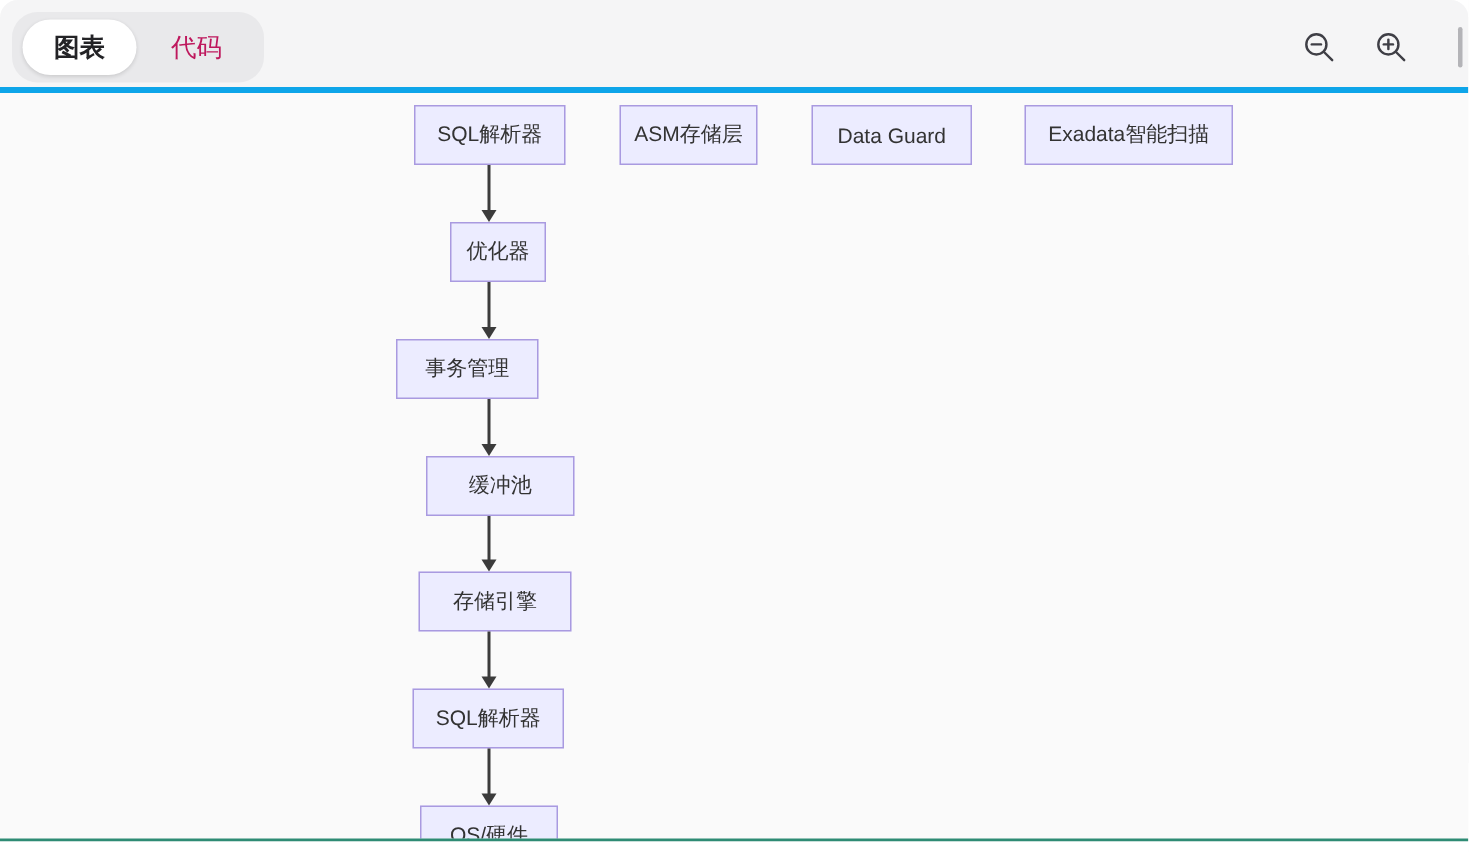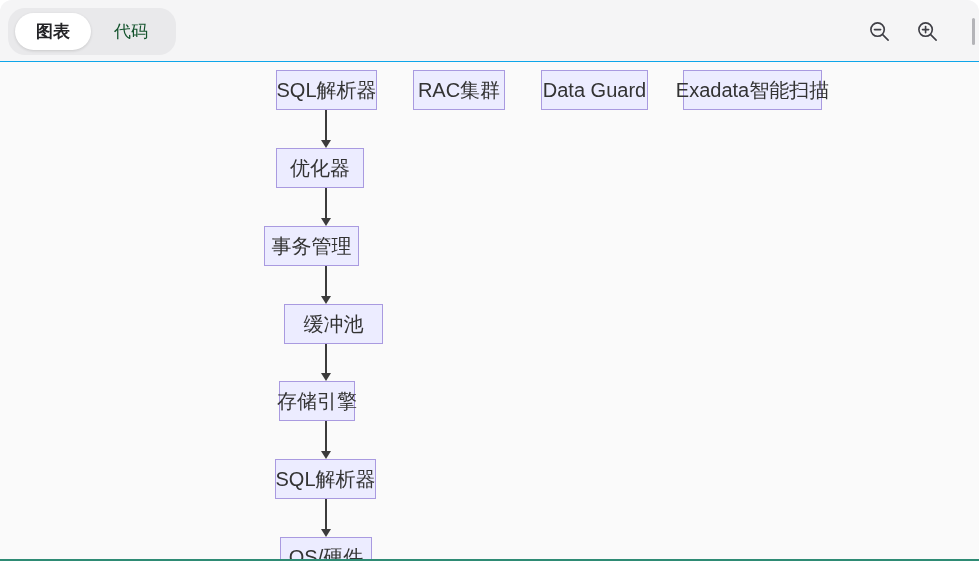--- a/index.html
+++ b/index.html
@@ -15,37 +15,37 @@
     width: 979px; height: 561px;
     background: #fafafa;
     border-radius: 12px 12px 0 0;
     overflow: hidden;
   }
   
   .toolbar {
     position: absolute; left: 0; top: 0;
     width: 100%; height: 62px;
     background: #f5f5f6;
-    border-bottom: 1px solid #0ea5e9;
+    border-bottom: 4px solid #0ea5e9;
   }
   .tab-group {
     position: absolute; left: 8px; top: 8px;
     height: 47px;
     background: #e9e9eb;
     border-radius: 17px;
     display: flex; align-items: center;
     padding: 0 7px; gap: 2px;
   }
   .tab {
     height: 37px;
     padding: 0 21px;
     border-radius: 19px;
     display: flex; align-items: center; justify-content: center;
     font-size: 17px;
-    color: #14532d;
+    color: #be185d;
     cursor: pointer;
     white-space: nowrap;
   }
   .tab.active {
     background: #ffffff;
     color: #232326;
     font-weight: bold;
     box-shadow: 0 1px 3px rgba(0,0,0,0.14);
   }
   .toolbar-right {
@@ -72,21 +72,21 @@
     width: 979px; height: 497px;
     background: #fafafa;
     overflow: hidden;
   }
   .node {
     position: absolute;
     height: 40px;
     background: #ECECFF;
     border: 1px solid #a99ae0;
     display: flex; align-items: center; justify-content: center;
-    font-size: 20px;
+    font-size: 14px;
     color: #333333;
     white-space: nowrap;
   }
   .edge-line {
     position: absolute;
     width: 1.5px;
     background: #3b3b3b;
   }
   .edge-arrowhead {
     position: absolute;
@@ -133,28 +133,28 @@
           </svg>
         </span>
       </div>
       <div class="toolbar-divider"></div>
     </div>
   </div>
 
   <div class="canvas">
 
     <div class="node" style="left:276px; top:8px; width:101px;">SQL解析器</div>
-    <div class="node" style="left:413px; top:8px; width:92px;">RAC集群</div>
+    <div class="node" style="left:413px; top:8px; width:92px;">ASM存储层</div>
     <div class="node" style="left:683px; top:8px; width:139px;">Exadata智能扫描</div>
     <div class="node" style="left:541px; top:8px; width:107px;">Data Guard</div>
 
-    <div class="node" style="left:276px; top:86px; width:88px;">优化器</div>
+    <div class="node" style="left:300px; top:86px; width:64px;">优化器</div>
     <div class="node" style="left:264px; top:164px; width:95px;">事务管理</div>
     <div class="node" style="left:284px; top:242px; width:99px;">缓冲池</div>
-    <div class="node" style="left:279px; top:319px; width:76px;">存储引擎</div>
+    <div class="node" style="left:279px; top:319px; width:102px;">存储引擎</div>
     <div class="node" style="left:275px; top:397px; width:101px;">SQL解析器</div>
     <div class="node" style="left:280px; top:475px; width:92px;">OS/硬件</div>
 
     <div class="edge-line" style="left:325px; top:48px; height:31px;"></div>
     <div class="edge-arrowhead" style="left:321px; top:78px;"></div>
 
     <div class="edge-line" style="left:325px; top:126px; height:31px;"></div>
     <div class="edge-arrowhead" style="left:321px; top:156px;"></div>
 
     <div class="edge-line" style="left:325px; top:204px; height:31px;"></div>

